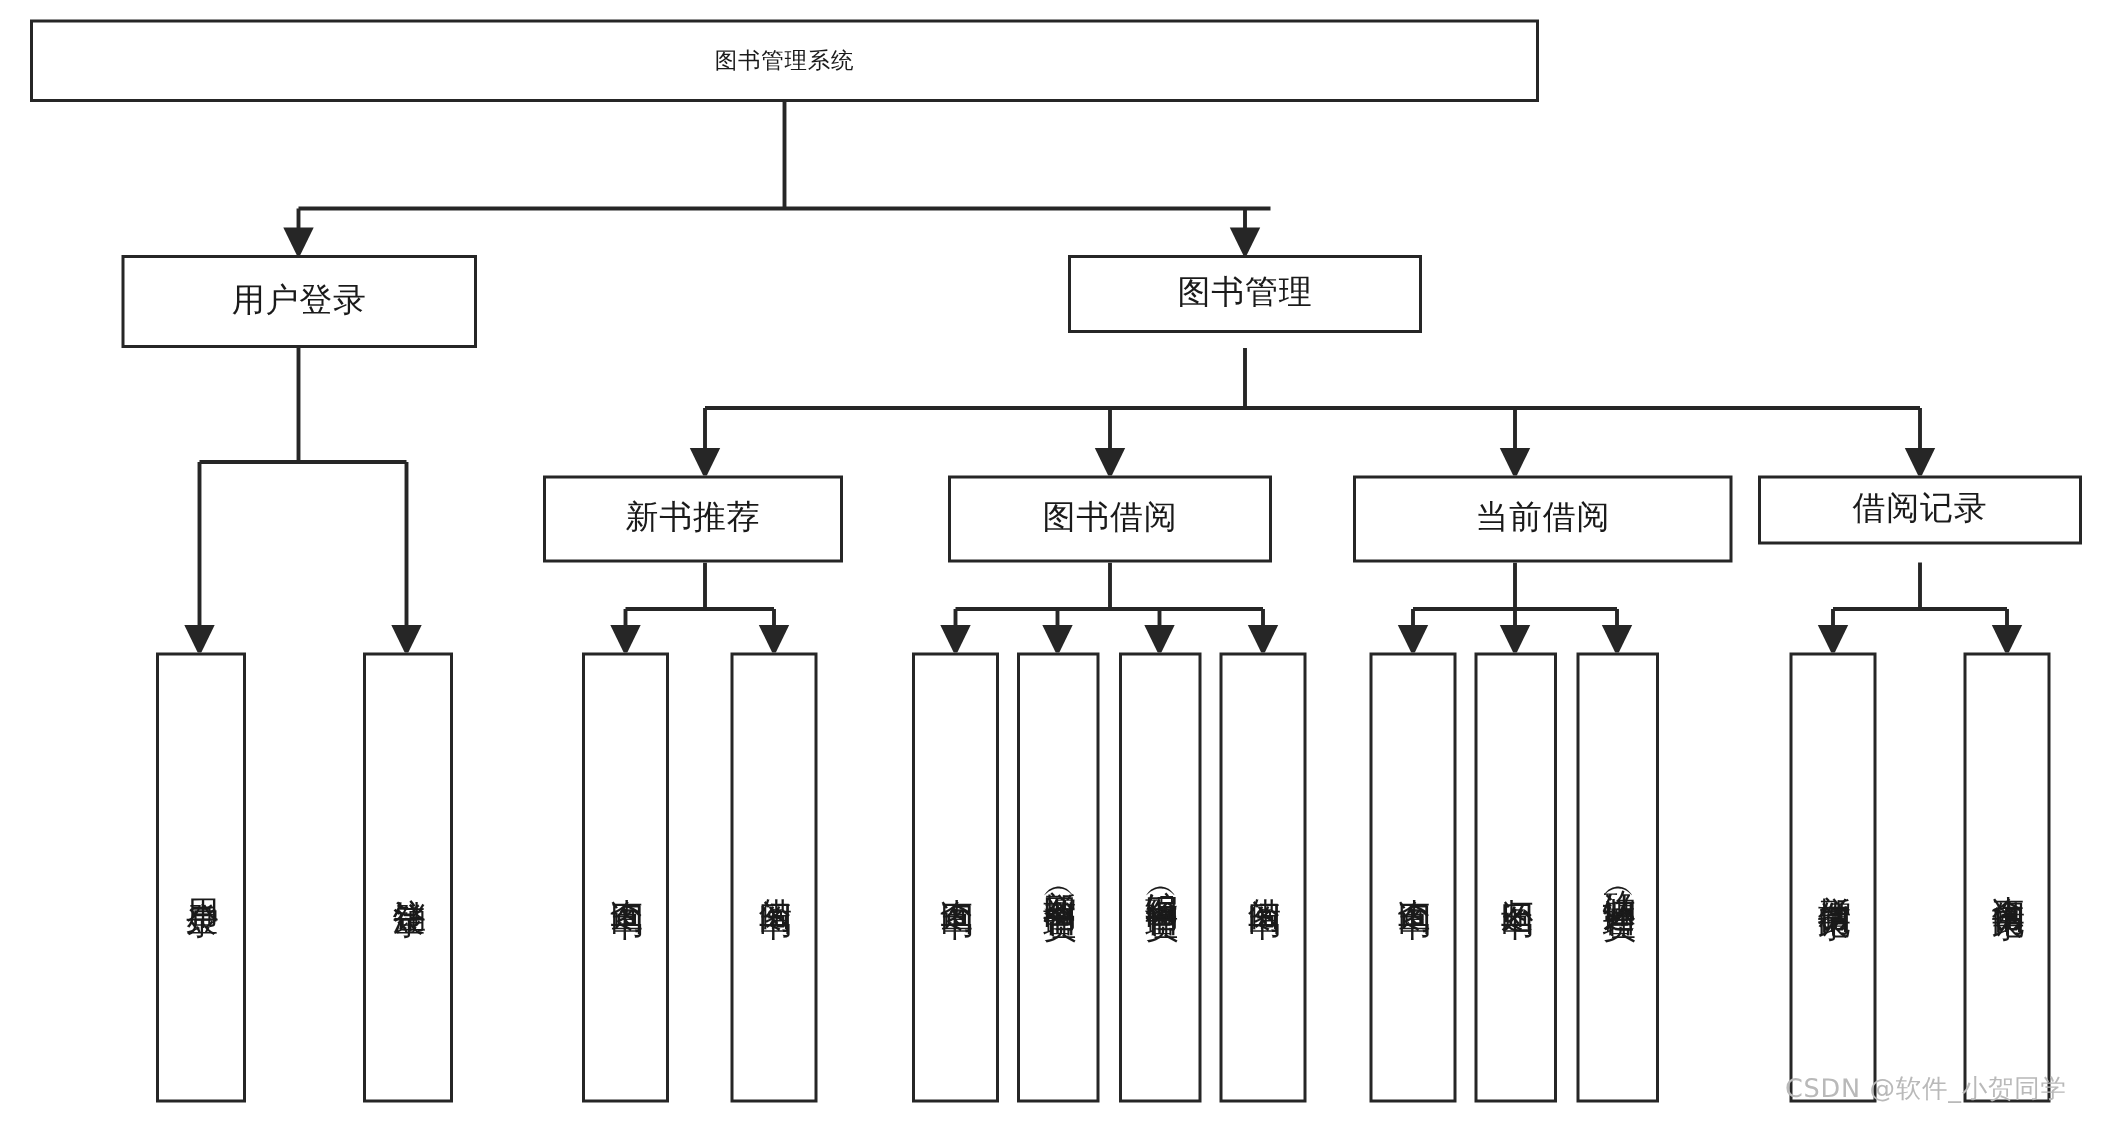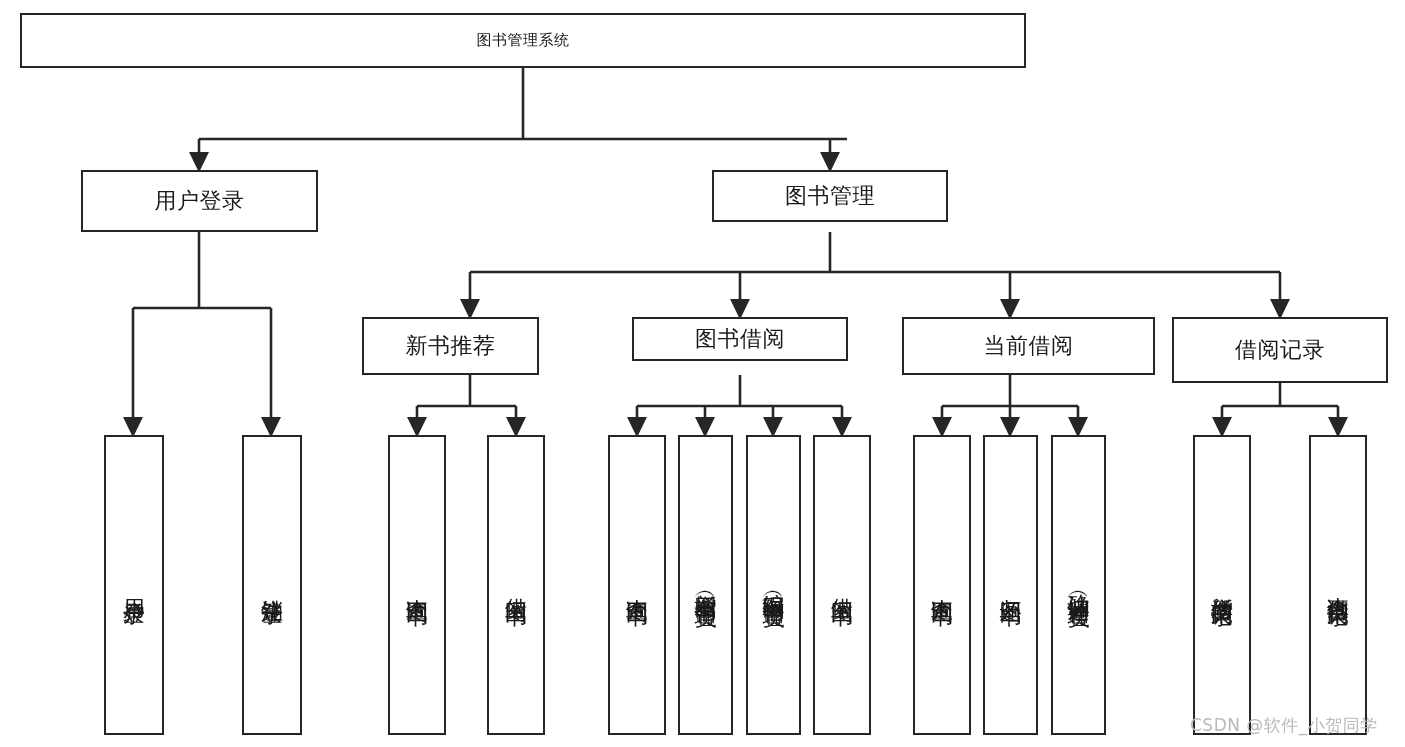--- a/index.html
+++ b/index.html
@@ -133,30 +133,30 @@
     <span class="label">图书管理系统</span>
   </div>
 
   <div class="node horiz" style="left:81px; top:170px; width:237px; height:62px;">
     <span class="label">用户登录</span>
   </div>
   <div class="node horiz" style="left:712px; top:170px; width:236px; height:52px;">
     <span class="label">图书管理</span>
   </div>
 
-  <div class="node horiz" style="left:362px; top:317px; width:177px; height:58px;">
+  <div class="node horiz" style="left:362px; top:317px; width:200px; height:58px;">
     <span class="label">新书推荐</span>
   </div>
-  <div class="node horiz" style="left:632px; top:317px; width:216px; height:44px;">
+  <div class="node horiz" style="left:632px; top:317px; width:216px; height:58px;">
     <span class="label">图书借阅</span>
   </div>
   <div class="node horiz" style="left:902px; top:317px; width:253px; height:58px;">
     <span class="label">当前借阅</span>
   </div>
-  <div class="node horiz" style="left:1172px; top:317px; width:216px; height:66px;">
+  <div class="node horiz" style="left:1172px; top:317px; width:216px; height:46px;">
     <span class="label">借阅记录</span>
   </div>
 
   <div class="node vert" style="left:104px; top:435px; width:60px; height:300px;">
     <span class="label">用户登录</span>
   </div>
   <div class="node vert" style="left:242px; top:435px; width:60px; height:300px;">
     <span class="label">注销登录</span>
   </div>
 

